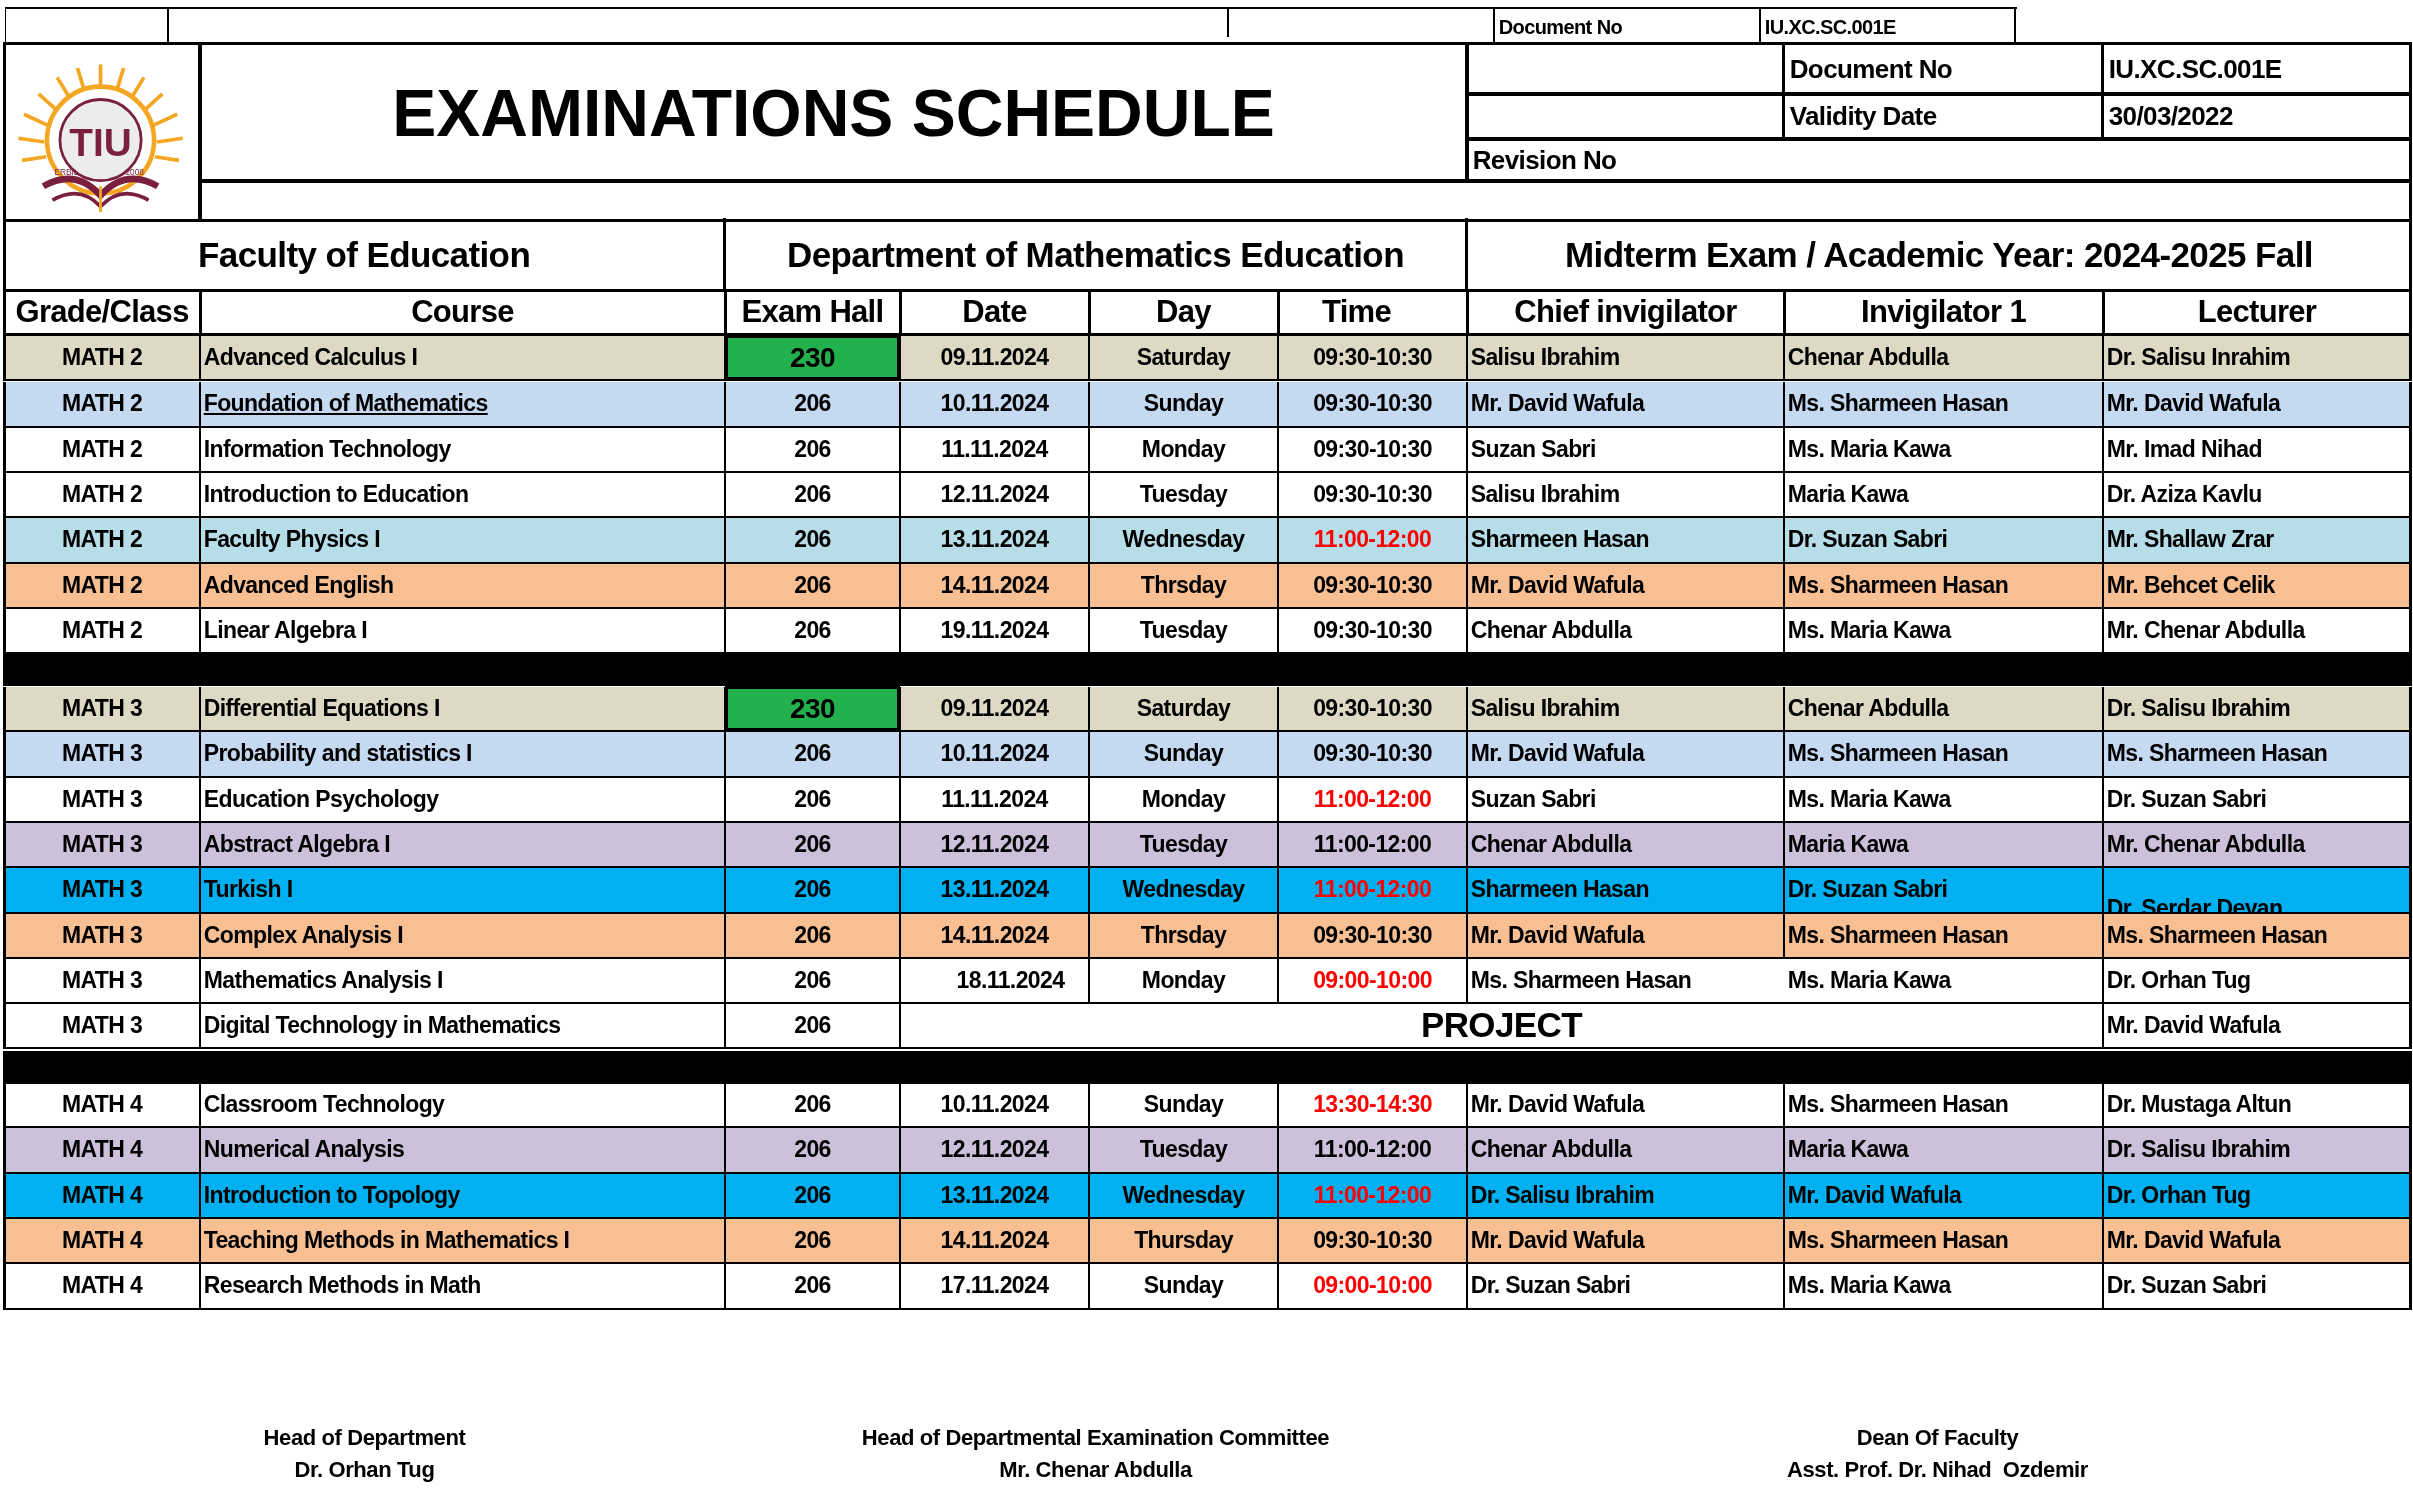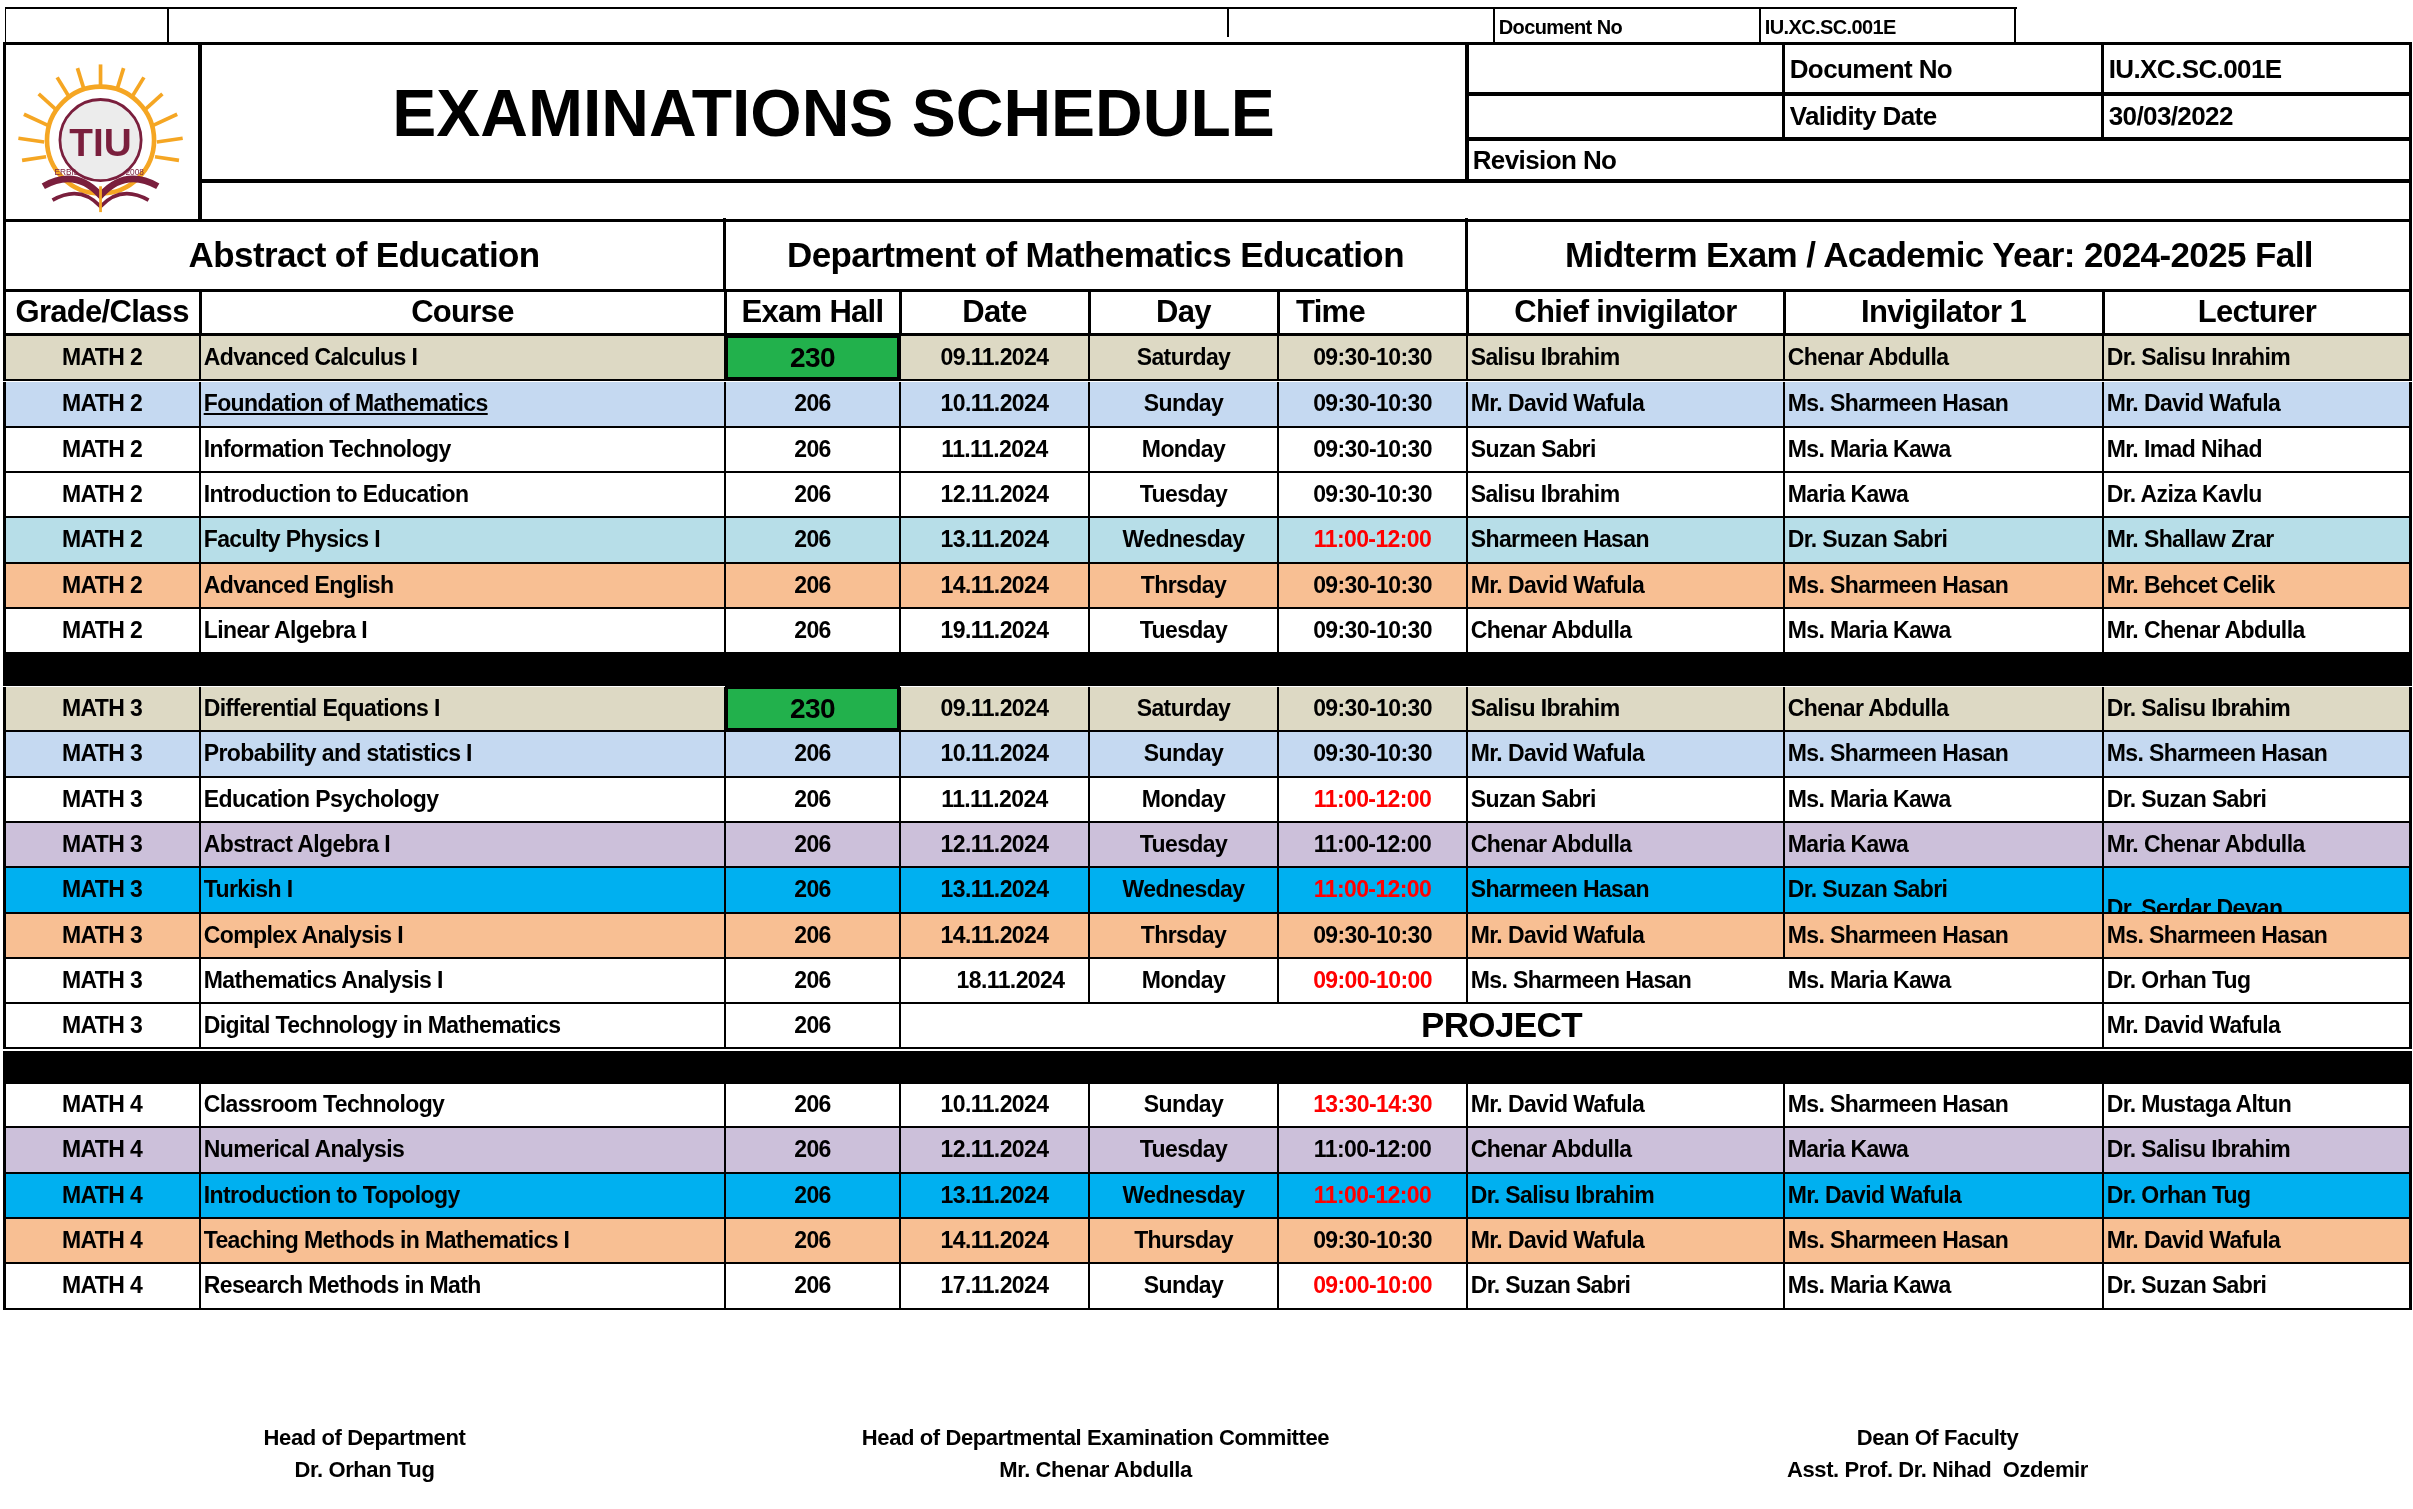--- a/index.html
+++ b/index.html
@@ -76,36 +76,36 @@
 
 <div class="cell l meta" style="left:1786px;top:46px;height:46px;">Document No</div>
 <div class="cell l meta" style="left:2105px;top:46px;height:46px;">IU.XC.SC.001E</div>
 <div class="cell l meta" style="left:1786px;top:96px;height:41px;">Validity Date</div>
 <div class="cell l meta" style="left:2105px;top:96px;height:41px;">30/03/2022</div>
 <div class="cell l meta" style="left:1469px;top:141px;height:38px;">Revision No</div>
 
 <div class="abs" style="left:2.8px;top:218px;width:2409px;height:74px;border:3.7px solid #000;border-top:none;"></div>
 <div class="vline" style="left:723px;top:218px;width:2.8px;height:72px;"></div>
 <div class="vline" style="left:1465px;top:218px;width:2.8px;height:72px;"></div>
-<div class="cell c big" style="left:4.6px;top:221px;width:719px;height:68px;">Abstract of Education</div>
+<div class="cell c big" style="left:4.6px;top:221px;width:719px;height:68px;">Faculty of Education</div>
 <div class="cell c big" style="left:726px;top:221px;width:739px;height:68px;">Department of Mathematics Education</div>
 <div class="cell c big" style="left:1468px;top:221px;width:942px;height:68px;">Midterm Exam / Academic Year: 2024-2025 Fall</div>
 
 <div id="table">
     <div class="abs" style="left:2.8px;top:289px;width:2409px;height:47px;border-left:3.7px solid #000;border-right:3.7px solid #000;border-bottom:3.7px solid #000;"></div>
     <div class="cell c hdr" style="left:4.6px;top:289px;width:195px;height:45px;">Grade/Class</div>
     <div class="cell c hdr" style="left:200px;top:289px;width:525px;height:45px;">Course</div>
     <div class="vline" style="left:199px;top:289px;width:2.8px;height:45px;"></div>
     <div class="cell c hdr" style="left:725px;top:289px;width:175px;height:45px;">Exam Hall</div>
     <div class="vline" style="left:724px;top:289px;width:2.8px;height:45px;"></div>
     <div class="cell c hdr" style="left:900px;top:289px;width:189px;height:45px;">Date</div>
     <div class="vline" style="left:899px;top:289px;width:2.8px;height:45px;"></div>
     <div class="cell c hdr" style="left:1089px;top:289px;width:189px;height:45px;">Day</div>
     <div class="vline" style="left:1088px;top:289px;width:2.8px;height:45px;"></div>
-    <div class="cell c hdr" style="left:1236px;top:289px;width:189px;height:45px;">Time</div>
+    <div class="cell c hdr" style="left:1262px;top:289px;width:189px;height:45px;">Time</div>
     <div class="vline" style="left:1277px;top:289px;width:2.8px;height:45px;"></div>
     <div class="cell c hdr" style="left:1467px;top:289px;width:317px;height:45px;">Chief invigilator</div>
     <div class="vline" style="left:1466px;top:289px;width:2.8px;height:45px;"></div>
     <div class="cell c hdr" style="left:1784px;top:289px;width:319px;height:45px;">Invigilator 1</div>
     <div class="vline" style="left:1783px;top:289px;width:2.8px;height:45px;"></div>
     <div class="cell c hdr" style="left:2103px;top:289px;width:308px;height:45px;">Lecturer</div>
     <div class="vline" style="left:2102px;top:289px;width:2.8px;height:45px;"></div>
     <div class="abs" style="left:2.8px;top:336px;width:2409px;height:45px;background:#ddd9c4;border-left:3.7px solid #000;border-right:3.7px solid #000;border-bottom:2.8px solid #000;"></div>
     <div class="cell c" style="left:4.6px;top:336px;width:195px;height:42px;">MATH 2</div>
     <div class="cell l" style="left:200px;top:336px;width:525px;height:42px;">Advanced Calculus I</div>

